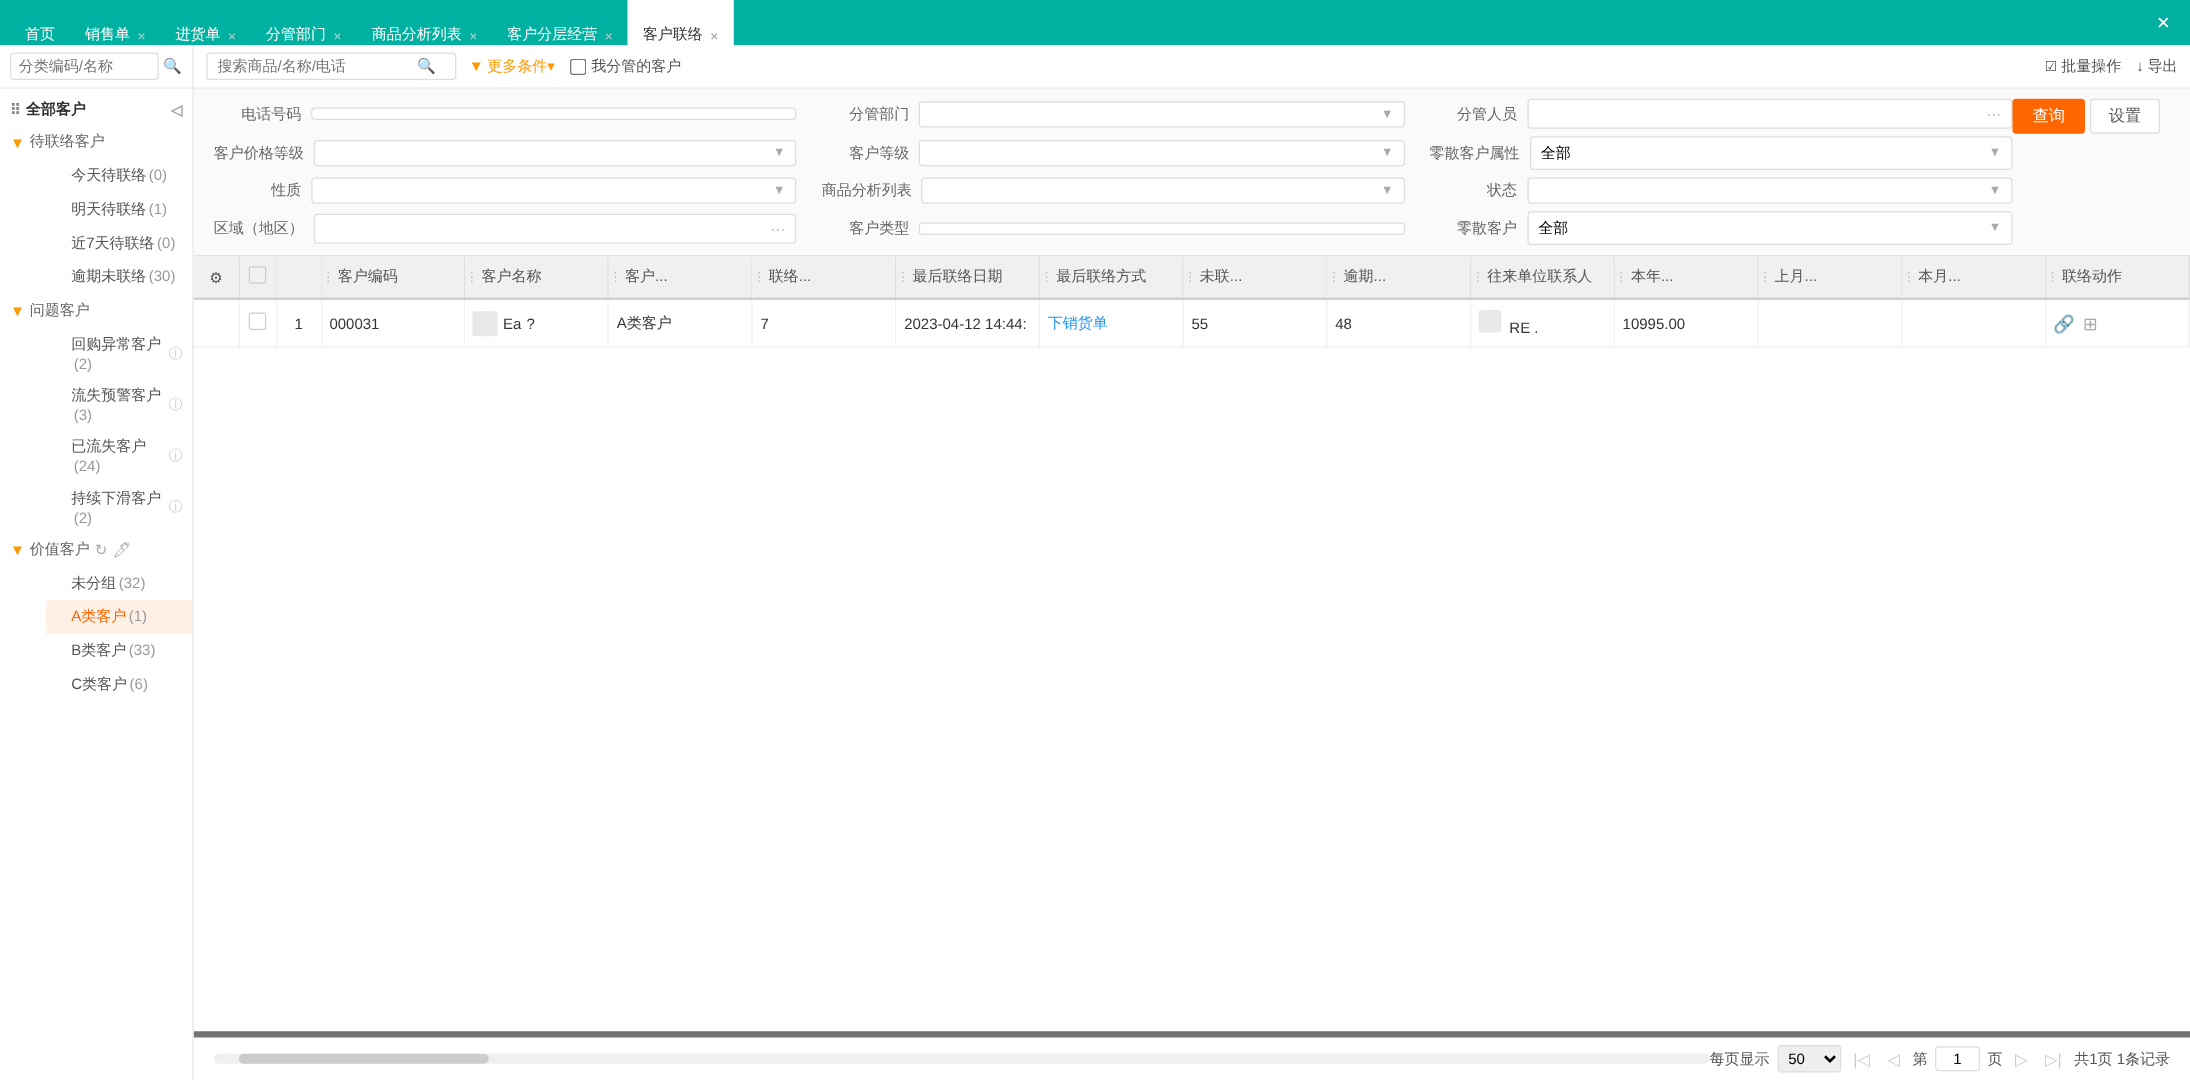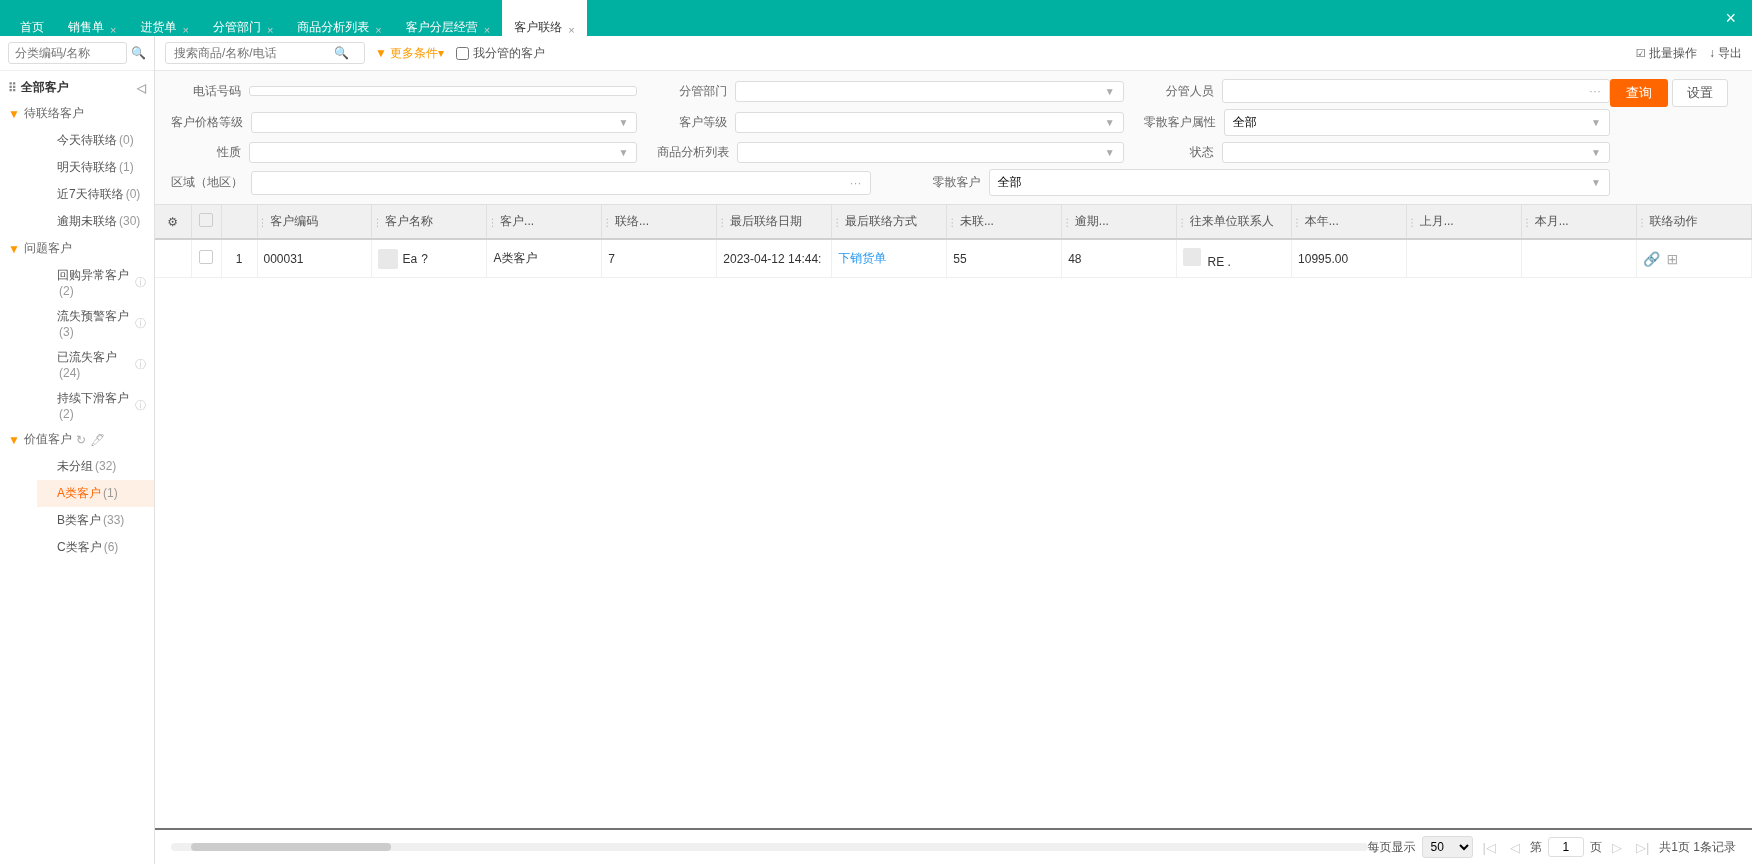--- a/index.html
+++ b/index.html
@@ -158,21 +158,21 @@
     .customer-name-cell { display: flex; align-items: center; gap: 4px; }
     .name-avatar { width: 20px; height: 20px; background: #e8e8e8; border-radius: 2px; display: inline-block; }
 
     
     .action-icons { display: flex; gap: 6px; align-items: center; }
     .action-icon { color: #aaa; cursor: pointer; font-size: 14px; }
 
     
     .bottom-bar {
       display: flex; align-items: center; justify-content: space-between;
-      padding: 6px 16px; border-top: 2px solid #737373;
+      padding: 6px 16px; border-top: 5px solid #737373;
       background: white; flex-shrink: 0;
     }
     .pagination {
       display: flex; align-items: center; gap: 6px; color: #555; white-space: nowrap;
     }
     .pagination select {
       border: 1px solid #ddd; border-radius: 3px; padding: 2px 4px; font-size: 12px;
     }
     .pagination .page-input {
       width: 36px; border: 1px solid #ddd; border-radius: 3px;
@@ -421,20 +421,26 @@
 
           <div class="adv-filter-row">
             <div class="filter-field">
               <label>区域（地区）</label>
               <div class="field-input">
                 <span></span>
                 <span class="dots">···</span>
               </div>
             </div>
             <div class="filter-sep"></div>
+            <div class="filter-field">
+              <label>客户类型</label>
+              <div class="field-input">
+                <span></span>
+              </div>
+            </div>
             <div class="filter-sep"></div>
             <div class="filter-field">
               <label>零散客户</label>
               <div class="field-input">
                 <span>全部</span>
                 <span class="arrow">▼</span>
               </div>
             </div>
           </div>
         </div>

